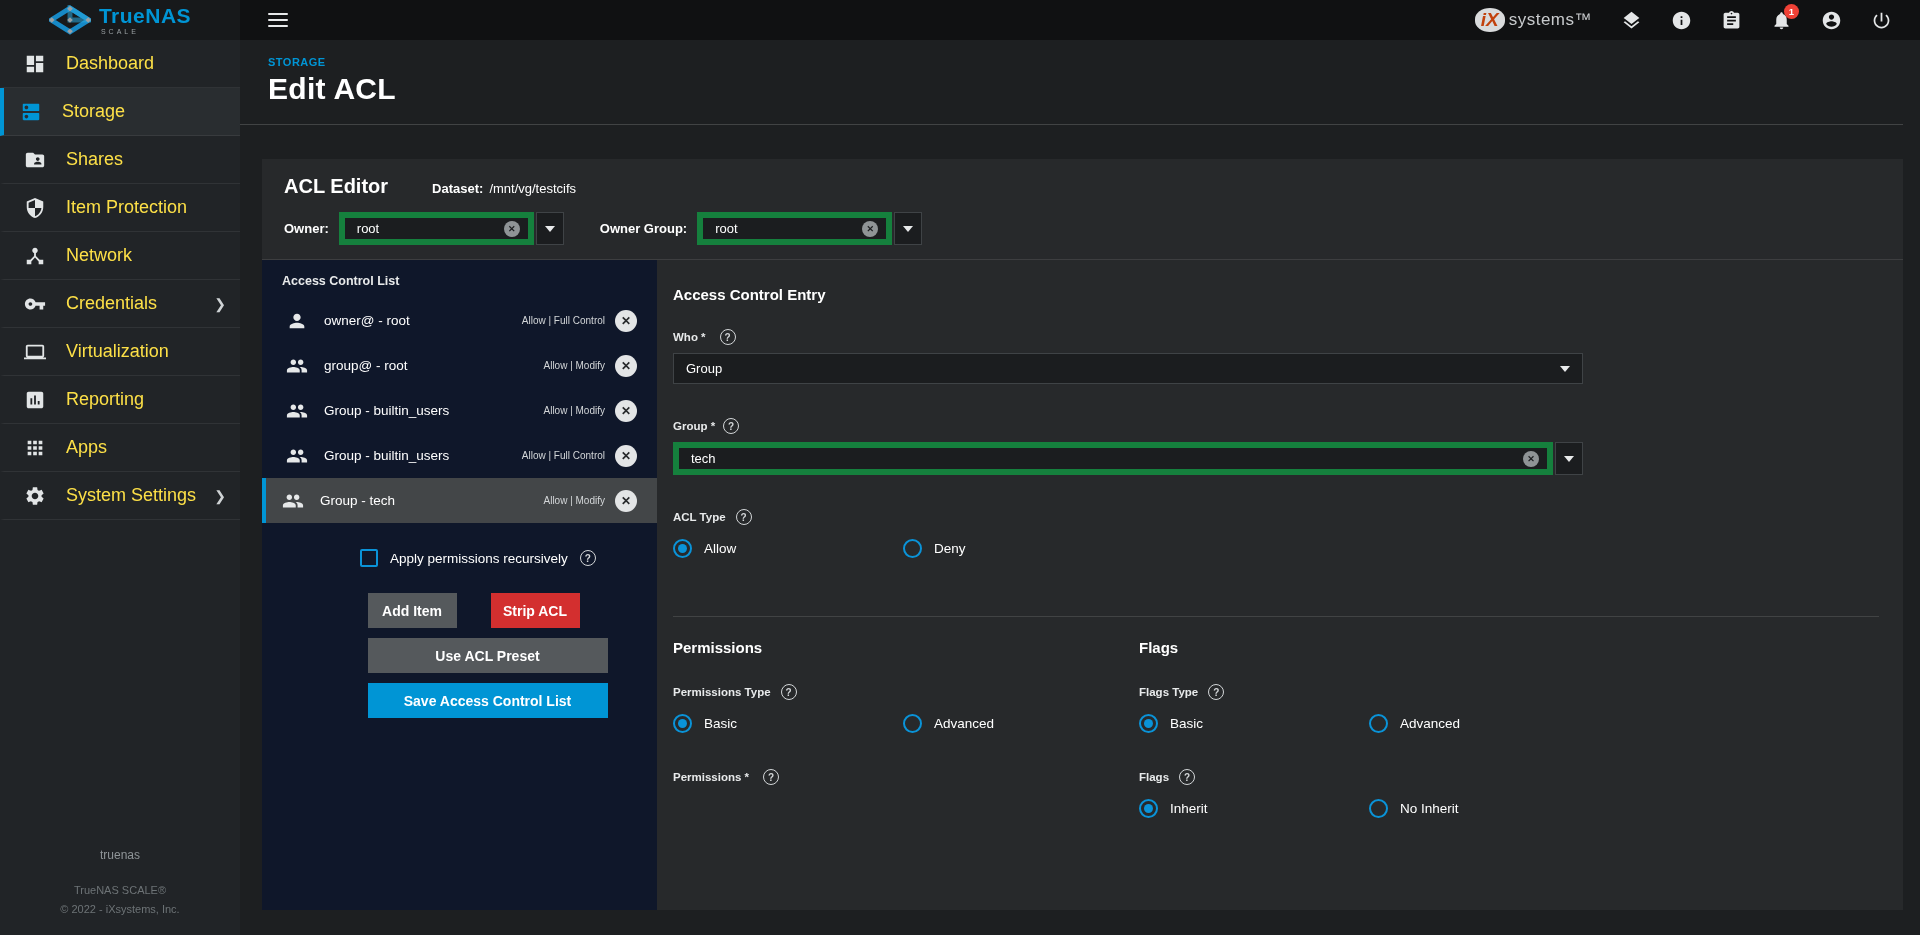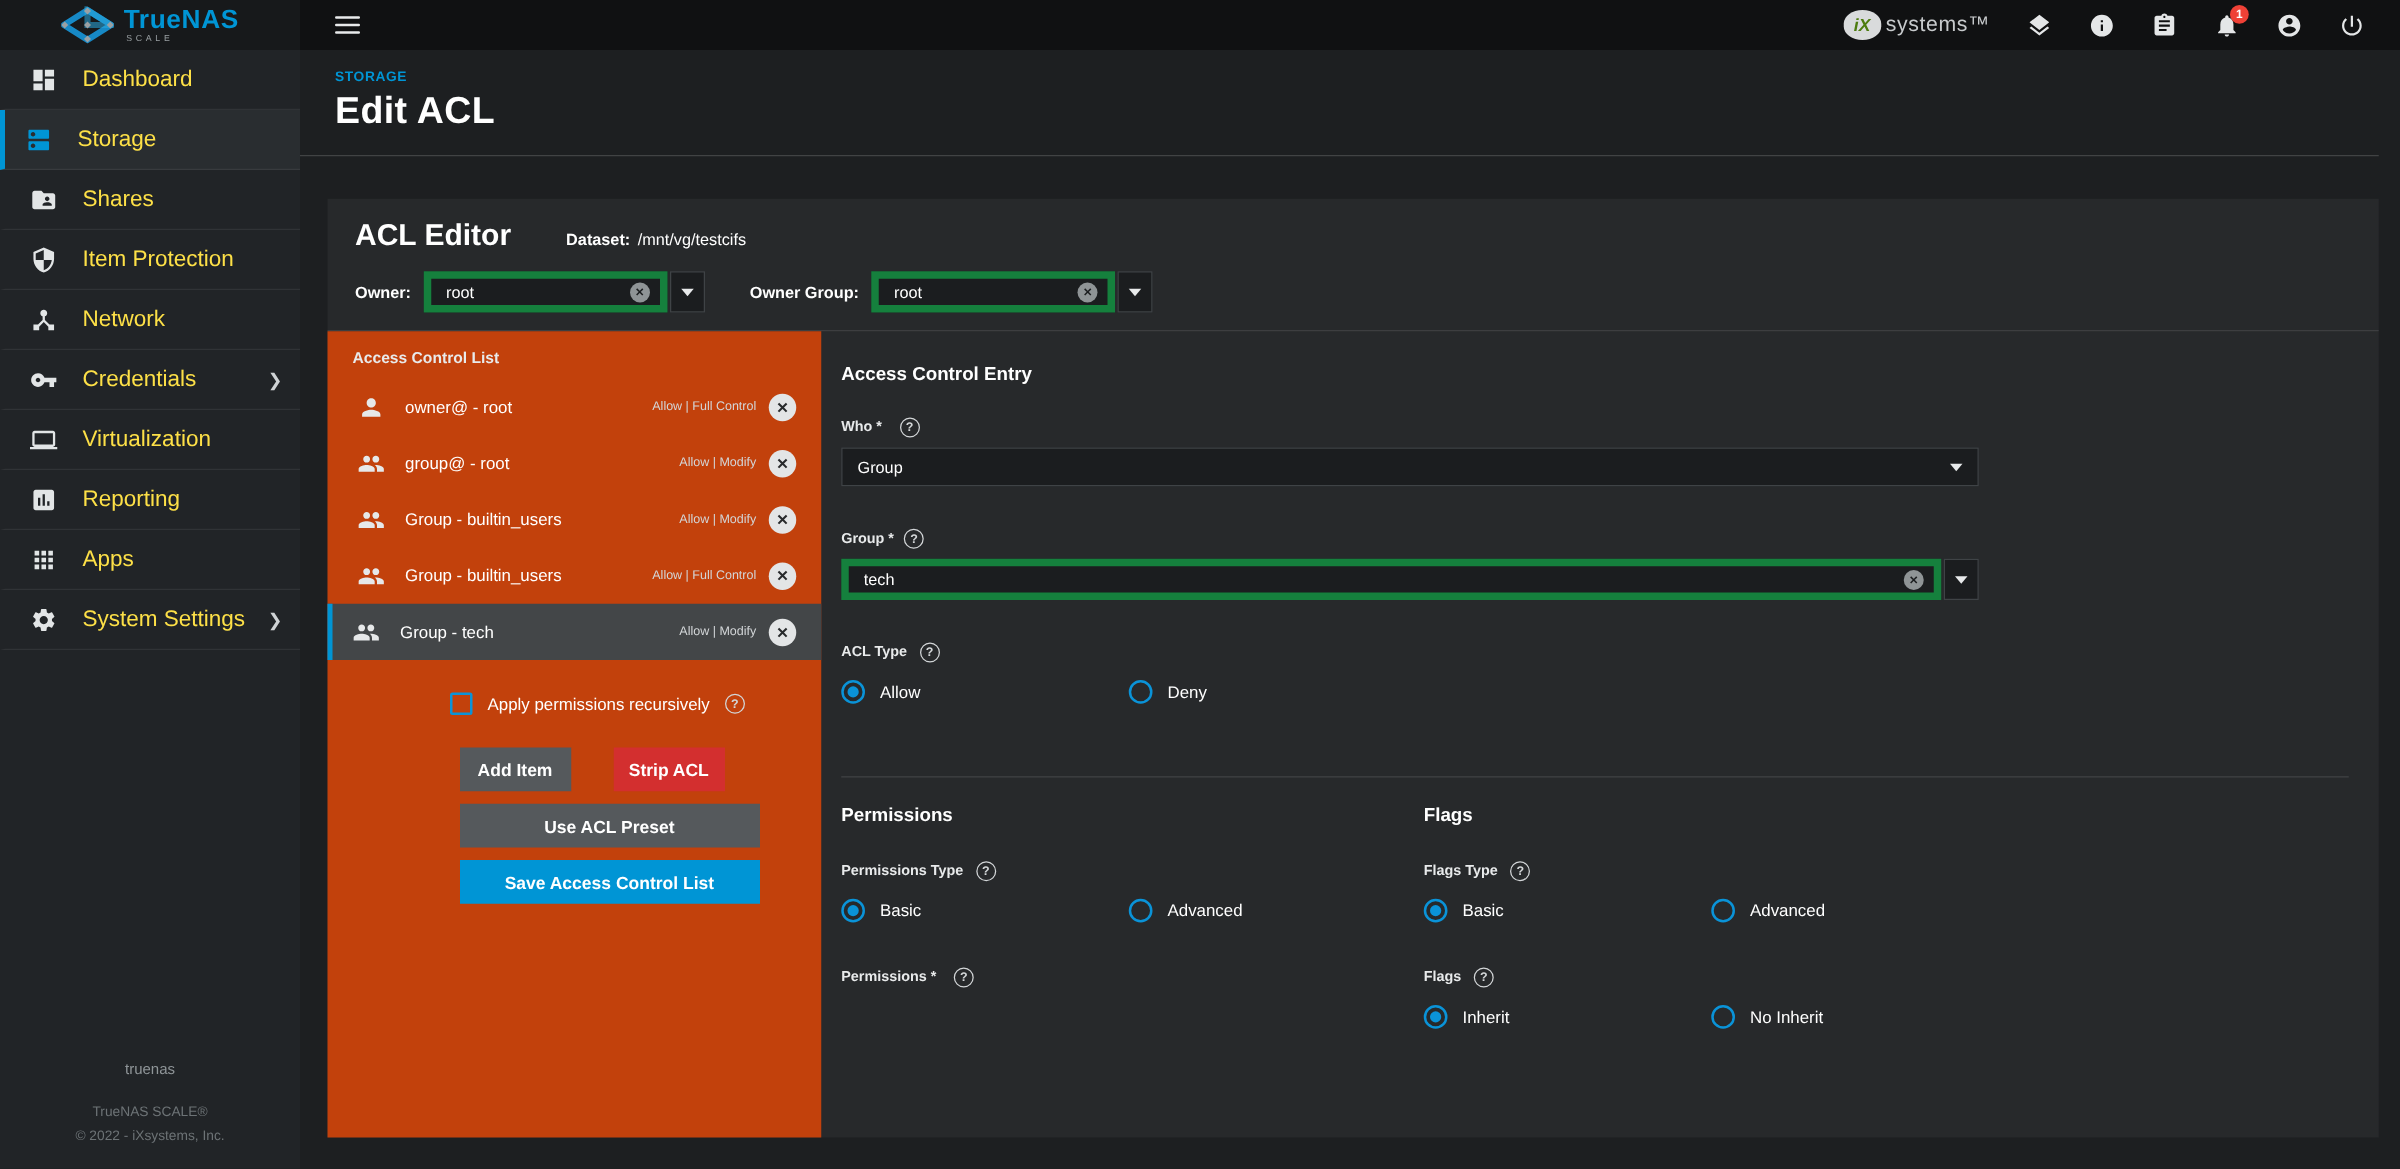--- a/index.html
+++ b/index.html
@@ -10,21 +10,21 @@
   .topbar { height:40px; display:flex; align-items:center; background:#101112; }
   .brand-zone { width:240px; height:40px; background:#17191b; display:flex; align-items:center; justify-content:center; gap:8px; }
   .brand-text { display:flex; flex-direction:column; line-height:1; }
   .brand-name { color:#0095d5; font-size:21px; font-weight:bold; letter-spacing:.5px; }
   .brand-sub { color:#9aa0a3; font-size:7px; letter-spacing:3px; align-self:flex-start; margin:2px 0 0 2px; }
   .hamburger { margin-left:28px; width:20px; display:flex; flex-direction:column; gap:4px; cursor:pointer; }
   .hamburger span { height:2px; background:#e8eaeb; border-radius:1px; }
   .topbar-spacer { flex:1; }
   .topbar-right { display:flex; align-items:center; gap:28px; padding-right:28px; }
   .ix-logo { display:flex; align-items:center; gap:4px; }
-  .ix-mark { width:30px; height:24px; background:#d9dbdc; border-radius:50%/46%; color:#4d7c0f; font-weight:bold; font-size:14px; display:flex; align-items:center; justify-content:center; font-style:italic;margin-left:11px; }
+  .ix-mark { width:30px; height:24px; background:#d9dbdc; border-radius:50%/46%; color:#c2410c; font-weight:bold; font-size:19px; display:flex; align-items:center; justify-content:center; font-style:italic;margin-left:11px; }
   .ix-text { color:#c7cacc; font-size:17px; letter-spacing:.5px; }
   .tb-icon { width:22px; height:22px; color:#e4e6e7; position:relative; cursor:pointer; display:flex; align-items:center; justify-content:center; }
   .tb-icon svg { width:21px; height:21px; fill:currentColor; }
   .badge { position:absolute; top:-5px; right:-7px; min-width:15px; height:15px; border-radius:8px; background:#ef4136; color:#fff; font-size:9.5px; font-weight:bold; display:flex; align-items:center; justify-content:center; padding:0 3px; }
 
   
   .shell { display:flex; height:895px; }
   .sidebar { width:240px; background:#212427; display:flex; flex-direction:column; flex-shrink:0; }
   .nav-item { height:48px; display:flex; align-items:center; padding:0 14px 0 20px; border-bottom:1px solid rgba(255,255,255,.07); border-left:4px solid transparent; cursor:pointer; }
   .nav-item .nav-ico { width:22px; height:22px; margin-right:20px; color:#e2e5e6; flex-shrink:0; }
@@ -41,37 +41,37 @@
   
   .main { flex:1; background:#1d1f21; overflow:hidden; }
   .page-head { padding:16px 17px 0 28px; }
   .breadcrumb { color:#0095d5; font-size:11px; font-weight:bold; letter-spacing:.5px; cursor:pointer; }
   .page-title { color:#fff; font-size:30px; font-weight:bold; margin-top:4px; letter-spacing:.3px; }
   .head-rule { border:none; border-top:1px solid rgba(255,255,255,.16); margin:18px 0 0 -28px; }
 
   .card { margin:34px 17px 0 22px; height:751px; background:#27292b; display:flex; flex-direction:column; }
   .card-header { padding:16px 22px 14px 22px; border-bottom:1px solid rgba(255,255,255,.1); }
   .card-title-row { display:flex; align-items:baseline; gap:44px; }
-  .card-title { font-size:24px; font-weight:bold; }
+  .card-title { font-size:20px; font-weight:bold; }
   .dataset { font-size:13px; }
   .dataset .ds-label { font-weight:bold; margin-right:6px; }
   .owner-row { display:flex; align-items:center; margin-top:14px; }
   .fld-label { font-size:13px; font-weight:bold; margin-right:10px; }
   .combo { display:flex; align-items:stretch; gap:2px; }
   .combo-input { width:195px; height:33px; background:#1b1d1f; border:6px solid #15803d; display:flex; align-items:center; padding:0 8px 0 12px; font-size:13px; cursor:text; }
   .combo-input .val { flex:1; }
   .clear-ico { width:16px; height:16px; border-radius:50%; background:#8f9496; color:#1b1d1f; font-size:9px; font-weight:bold; display:flex; align-items:center; justify-content:center; cursor:pointer; }
   .caret-btn { width:28px; background:#1b1d1f; border:1px solid #3f4346; display:flex; align-items:center; justify-content:center; cursor:pointer; }
   .caret { width:0; height:0; border-left:5px solid transparent; border-right:5px solid transparent; border-top:6px solid #e8eaeb; }
   .gap36 { width:36px; }
 
   .card-body { display:flex; flex:1; min-height:0; }
 
   
-  .list-col { width:395px; background:#c2410c; padding:14px 20px 0 20px; flex-shrink:0; }
+  .list-col { width:395px; background:#0f172a; padding:14px 20px 0 20px; flex-shrink:0; }
   .list-title { font-size:12.5px; font-weight:bold; color:#e8eaeb; margin-bottom:10px; }
   .ace-row { height:45px; display:flex; align-items:center; gap:0; padding:0 20px; margin:0 -20px; border-left:4px solid transparent; cursor:pointer; }
   .ace-row .who-ico { width:22px; height:22px; color:#e6e8e9; margin-right:16px; flex-shrink:0; }
   .ace-row .who-ico svg { width:22px; height:22px; fill:currentColor; }
   .ace-who { font-size:13.5px; flex:1; }
   .ace-perm { font-size:10px; color:#d3d6d8; margin-right:10px; }
   .remove-btn { width:22px; height:22px; border-radius:50%; background:#e3e5e6; color:#27292b; font-size:12px; font-weight:bold; display:flex; align-items:center; justify-content:center; cursor:pointer; flex-shrink:0; }
   .ace-row.selected { background:#434648; border-left-color:#0095d5; padding-left:16px; }
 
   .recursive-row { margin:26px 0 0 78px; display:flex; align-items:center; gap:12px; }

